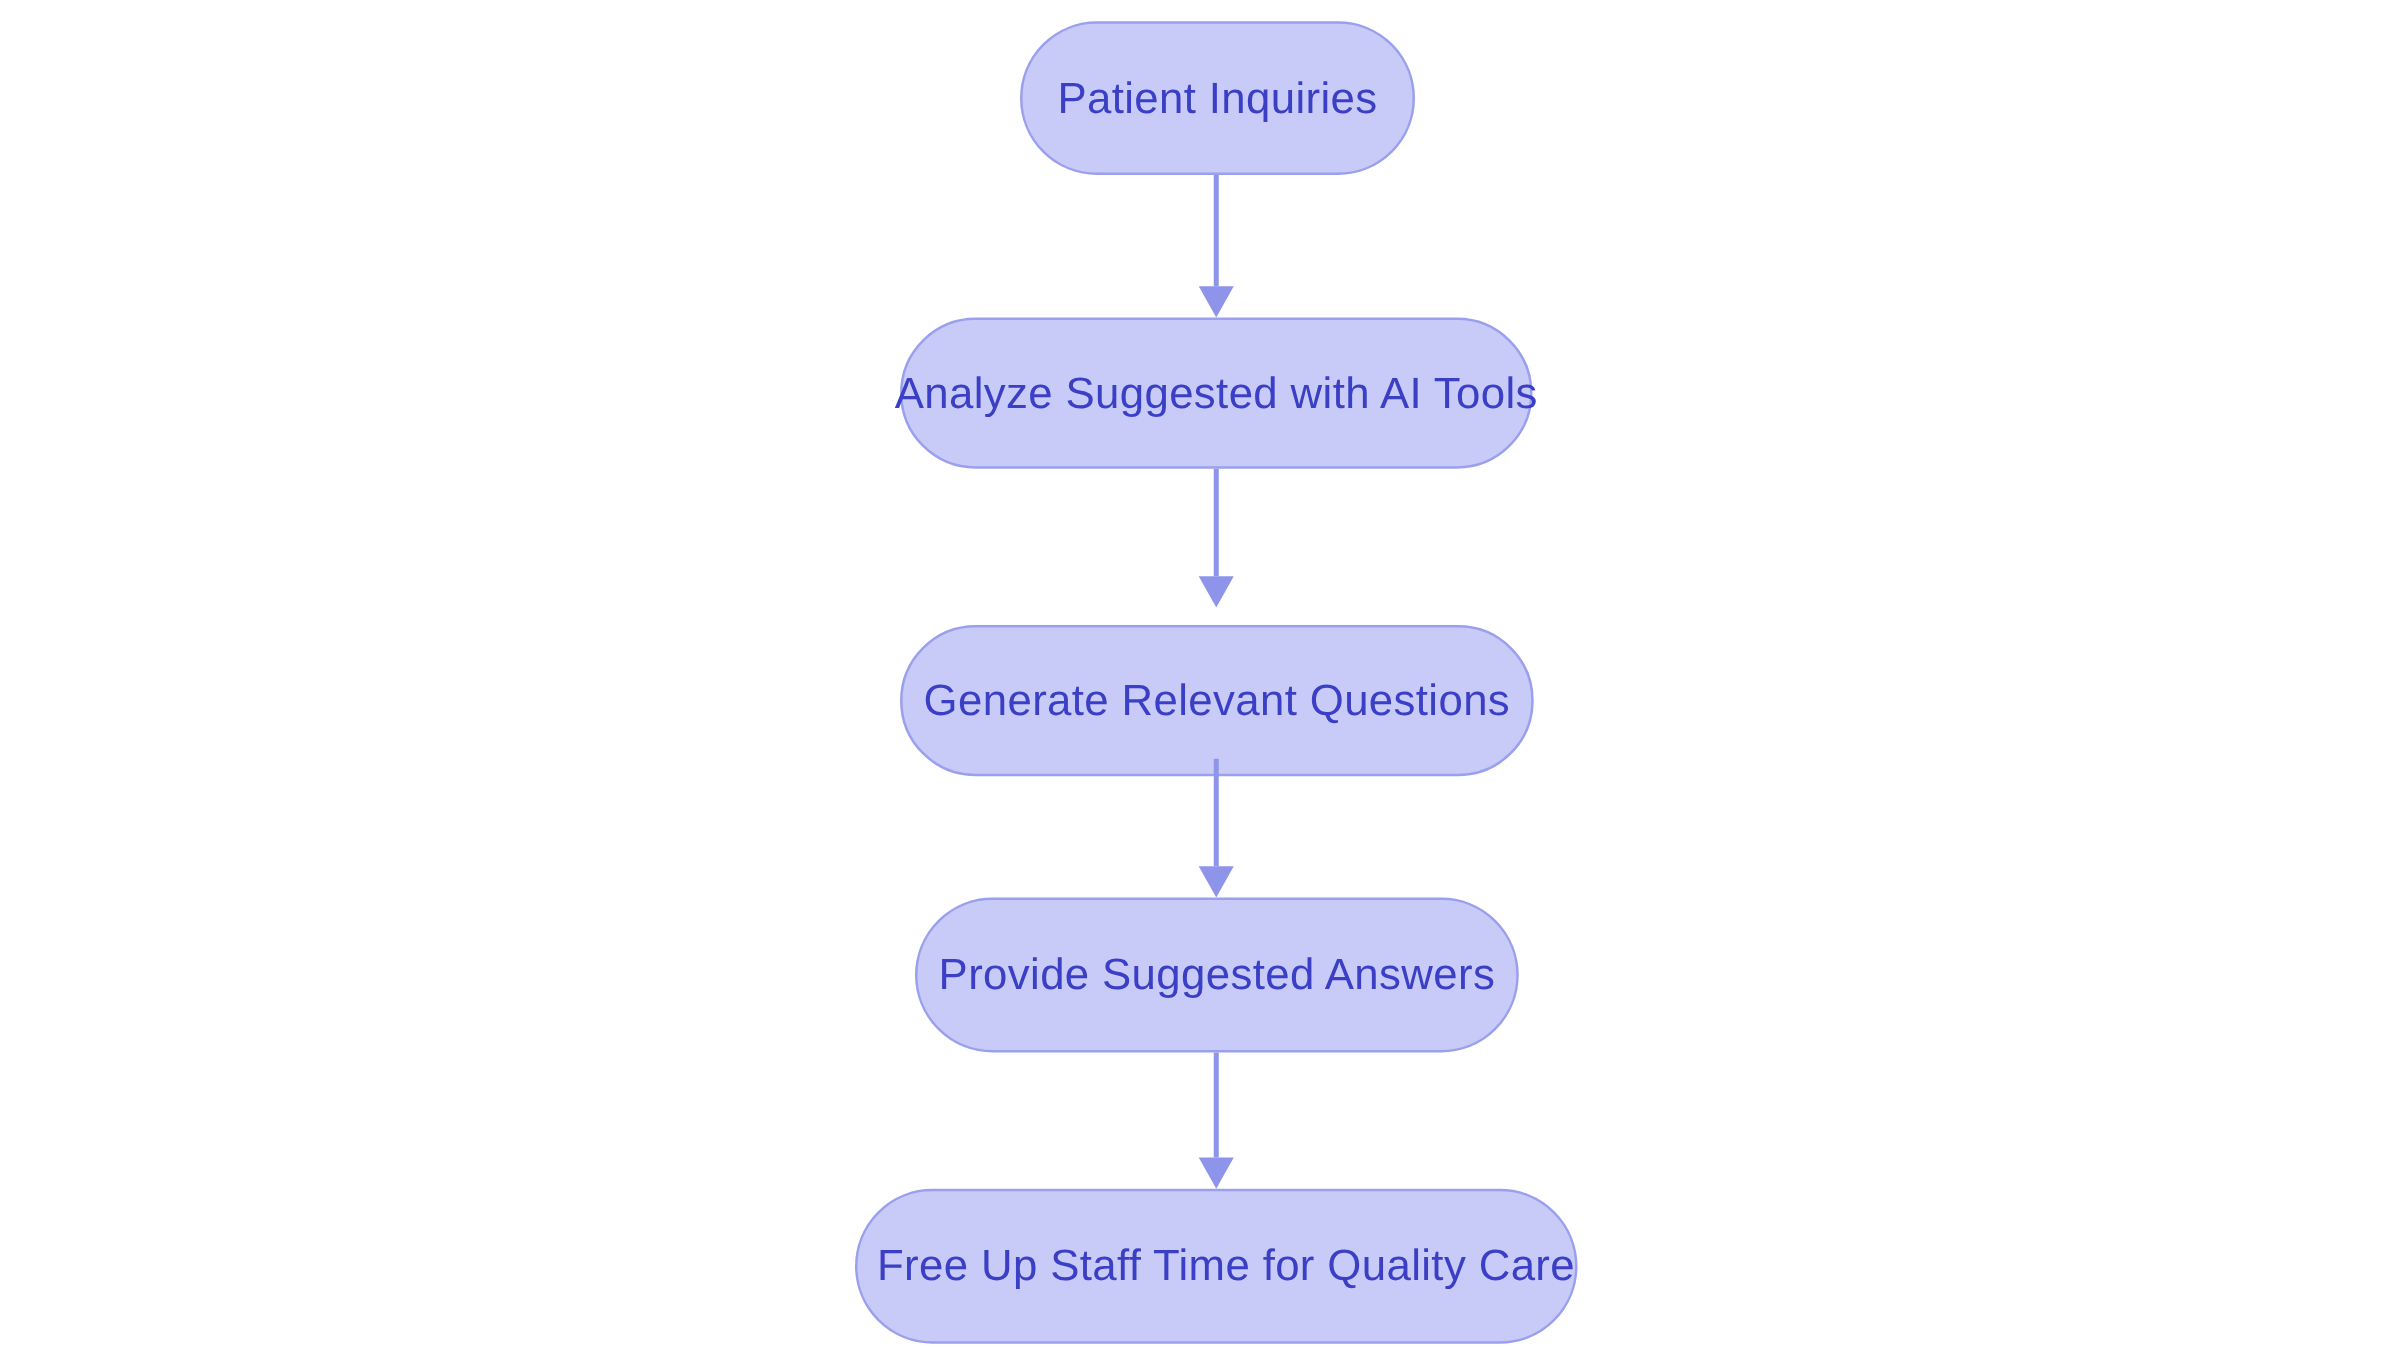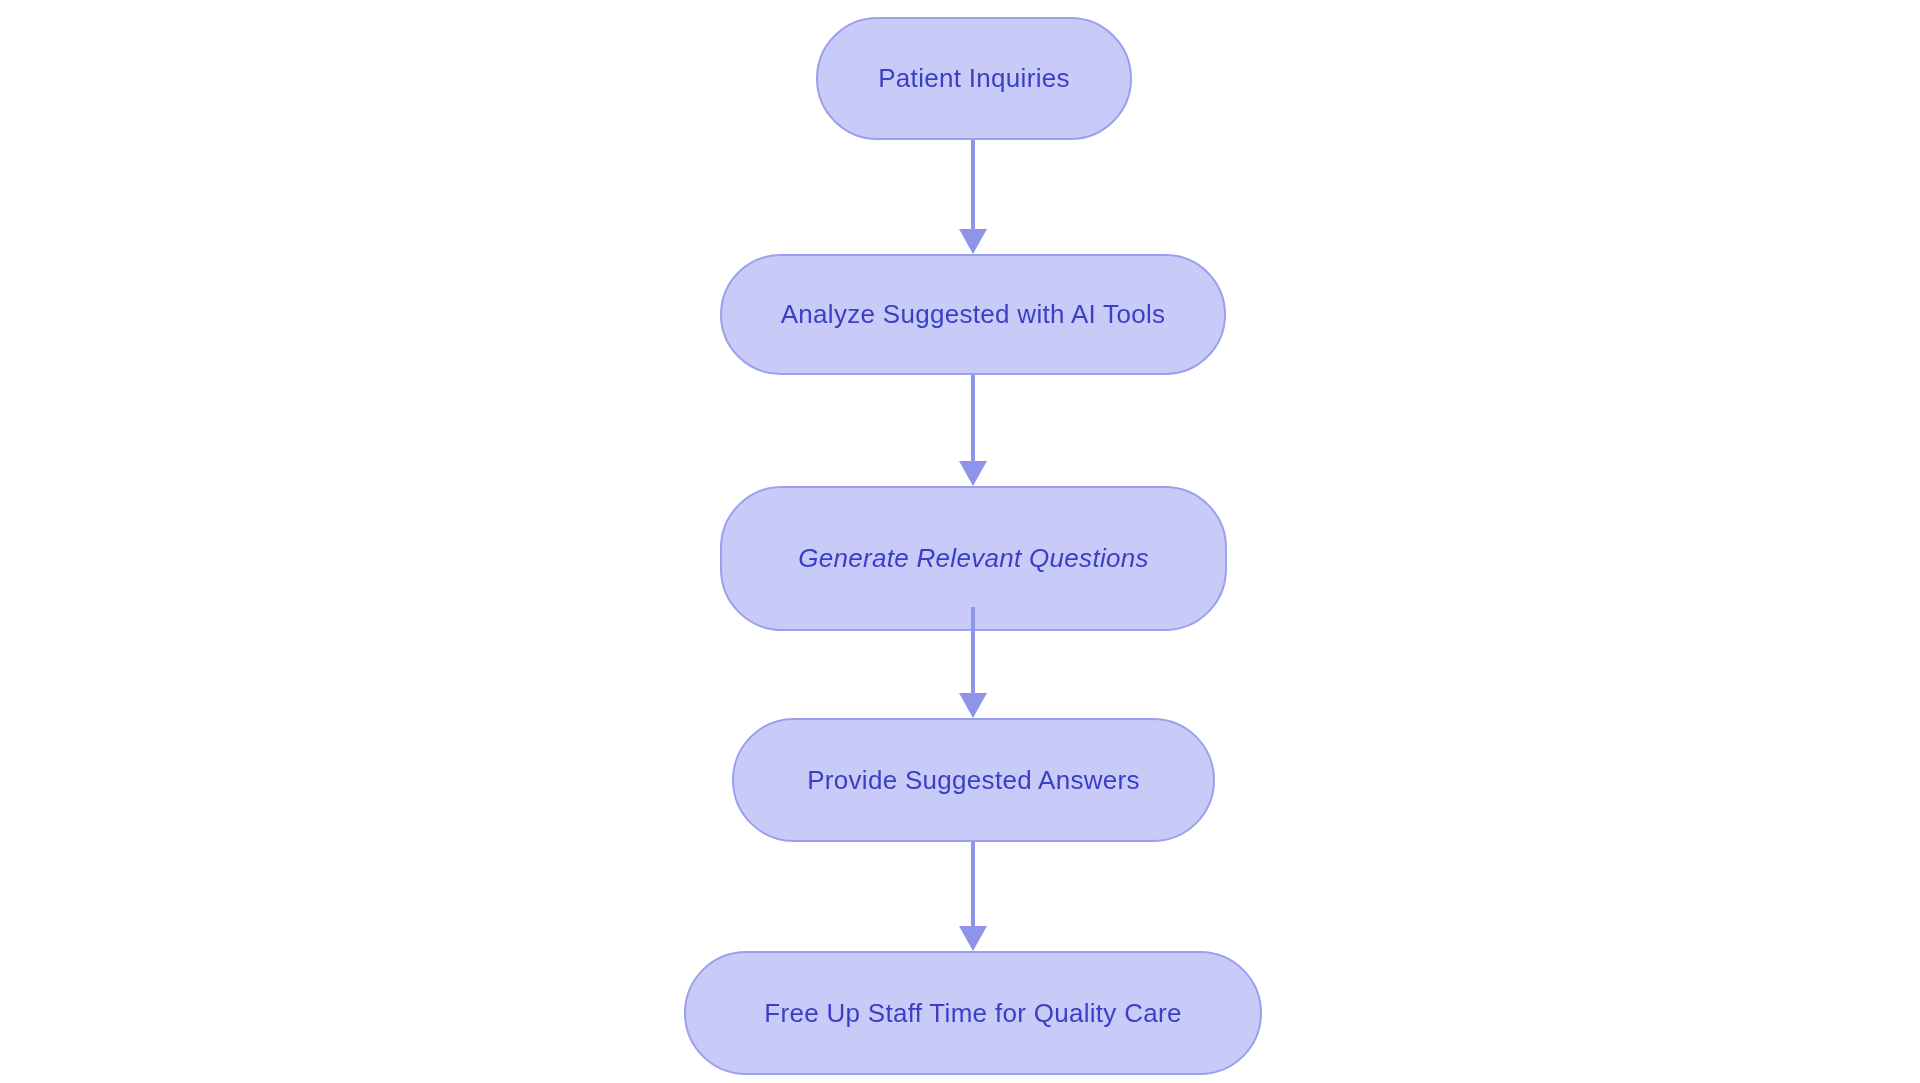--- a/index.html
+++ b/index.html
@@ -22,30 +22,30 @@
   .flow-node {
     position: absolute;
     box-sizing: border-box;
     background: var(--node-fill, #c8cbf7);
     border: 2px solid var(--node-border, #9aa0ed);
     border-radius: 62px;
     display: flex;
     align-items: center;
     justify-content: center;
     color: var(--text-color, #3a3fc5);
-    font-size: 26px;
+    font-size: 35px;
     letter-spacing: 0.3px;
     text-align: center;
     white-space: nowrap;
   }
   .node-1 { left: 816px; top: 17px;  width: 316px; height: 123px; }
   .node-2 { left: 720px; top: 254px; width: 506px; height: 121px; }
-  .node-3 { left: 720px; top: 486px; width: 507px; height: 145px; font-style: italic; }
+  .node-3 { left: 720px; top: 500px; width: 507px; height: 121px; }
   .node-4 { left: 732px; top: 718px; width: 483px; height: 124px; }
-  .node-5 { left: 684px; top: 951px; width: 578px; height: 124px; }
+  .node-5 { left: 684px; top: 951px; width: 578px; height: 124px; justify-content: flex-end; }
 
   .flow-arrow {
     position: absolute;
     width: 28px;
     display: flex;
     flex-direction: column;
     align-items: center;
   }
   .flow-arrow .shaft {
     width: 4px;

